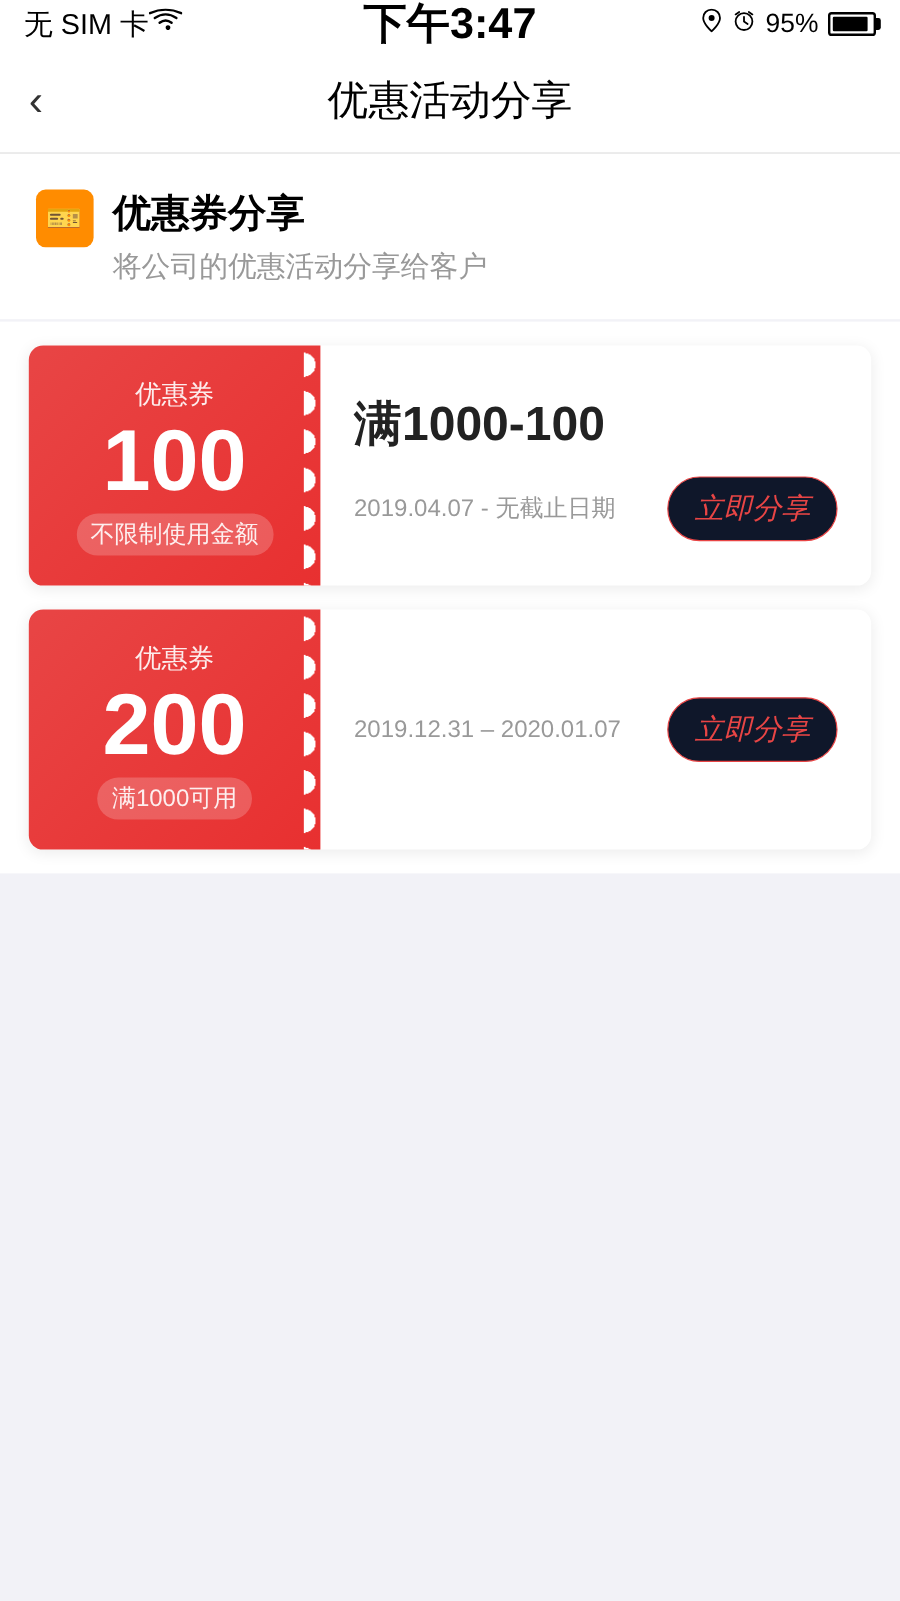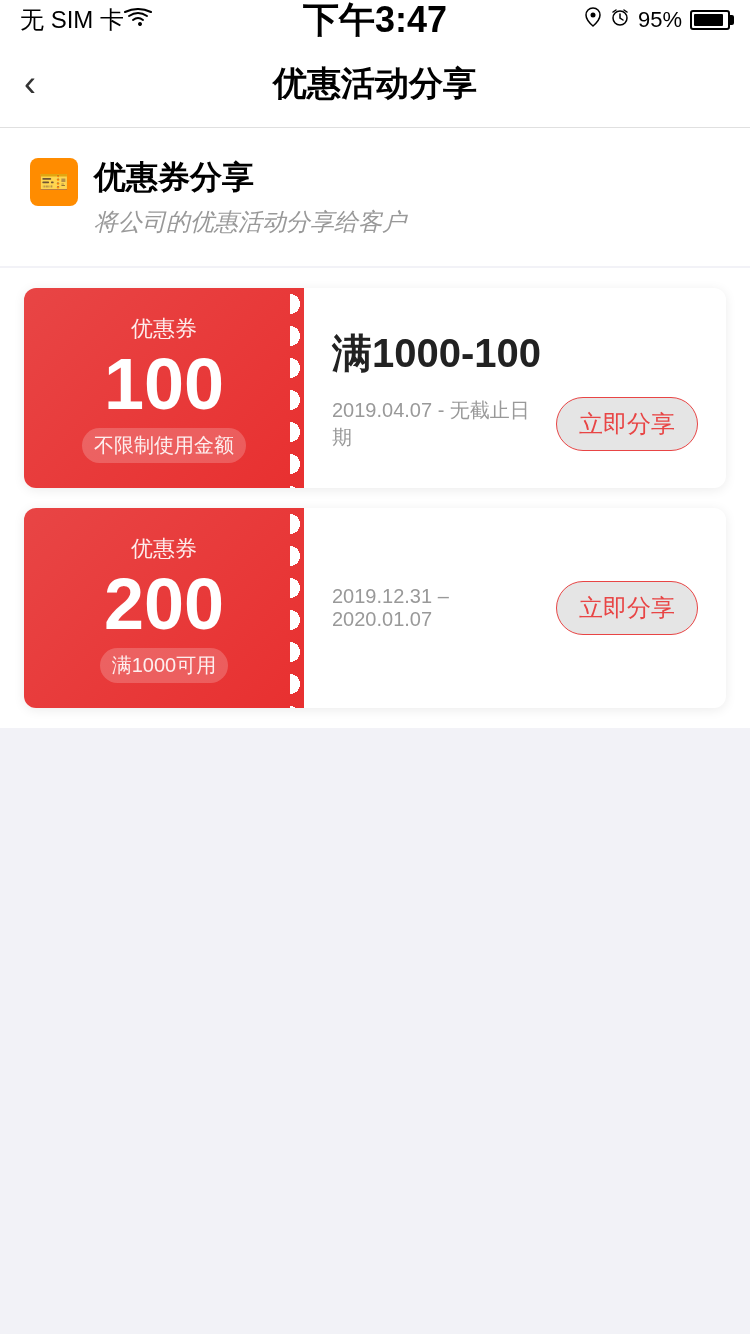--- a/index.html
+++ b/index.html
@@ -80,21 +80,21 @@
     }
     .nav-back {
       position: absolute;
       left: 24px;
       font-size: 36px;
       color: #333;
       cursor: pointer;
     }
     .nav-title {
       font-size: 34px;
-      font-weight: 700;
+      font-weight: 400;
       color: #000;
     }
 
     
     .section-header {
       background: #fff;
       padding: 28px 30px 28px 30px;
       display: flex;
       align-items: flex-start;
       gap: 16px;
@@ -114,21 +114,20 @@
     }
     .section-text h2 {
       font-size: 32px;
       font-weight: 600;
       color: #000;
       margin-bottom: 6px;
     }
     .section-text p {
       font-size: 24px;
       color: #999;
-      font-style: italic;
     }
 
     
     .coupon-list {
       background: #fff;
       margin-top: 2px;
       padding: 20px 24px;
       display: flex;
       flex-direction: column;
       gap: 20px;
@@ -139,21 +138,21 @@
       display: flex;
       background: #fff;
       border-radius: 12px;
       overflow: visible;
       box-shadow: 0 2px 12px rgba(0,0,0,0.08);
       height: 200px;
     }
 
     
     .coupon-left {
-      width: 280px;
+      width: 243px;
       background: #e84545;
       background: linear-gradient(135deg, #e84545, #e83030);
       border-radius: 12px 0 0 12px;
       display: flex;
       flex-direction: column;
       align-items: center;
       justify-content: center;
       position: relative;
       flex-shrink: 0;
     }
@@ -210,27 +209,28 @@
       gap: 10px;
     }
     .coupon-date {
       font-size: 20px;
       color: #999;
       flex: 1;
     }
     .share-btn {
       border: 1.5px solid #e84545;
       color: #e84545;
-      background: #e5e5e5;
+      background: #0f172a;
       border-radius: 32px;
       padding: 10px 22px;
       font-size: 24px;
       cursor: pointer;
       white-space: nowrap;
       flex-shrink: 0;
+      font-style: italic;
     }
 
     
     .bottom-area {
       background: #f2f2f7;
       flex: 1;
       min-height: 500px;
     }
   </style>
 </head>

